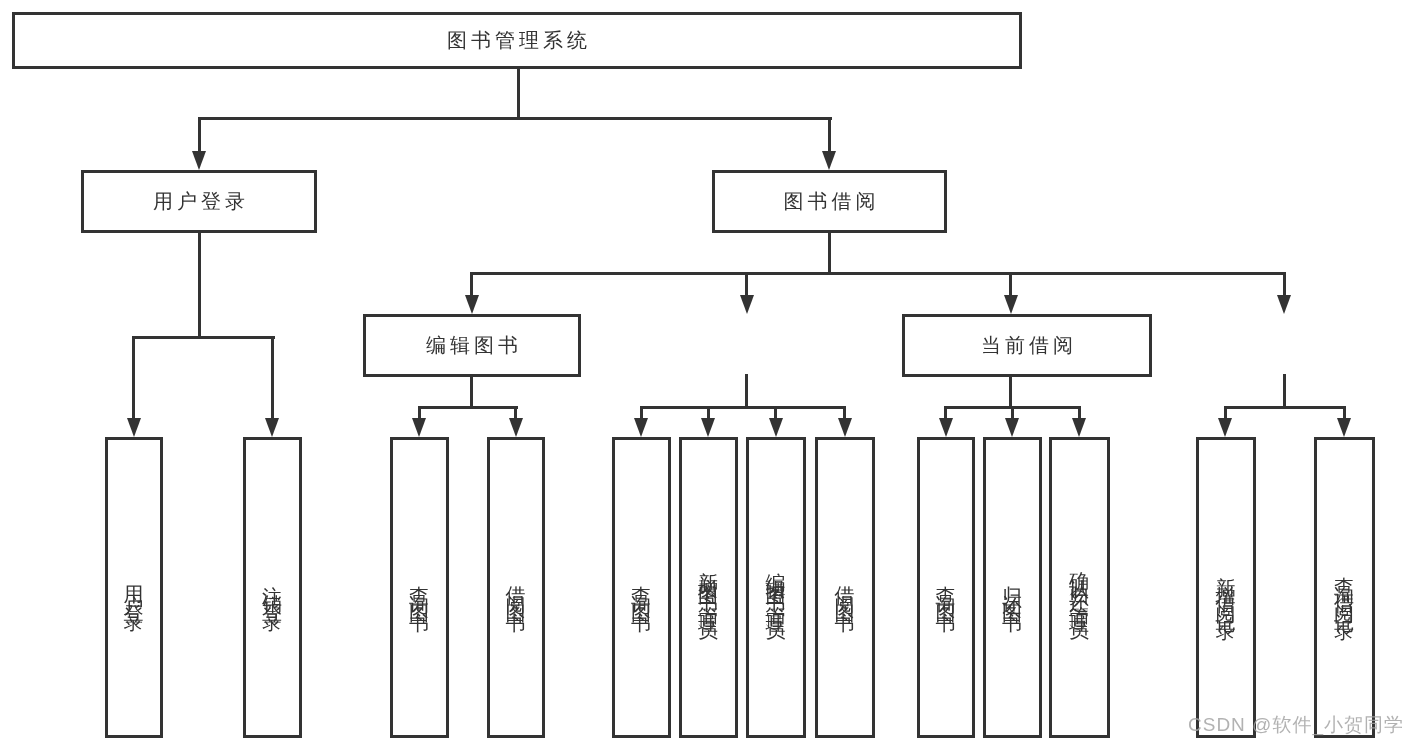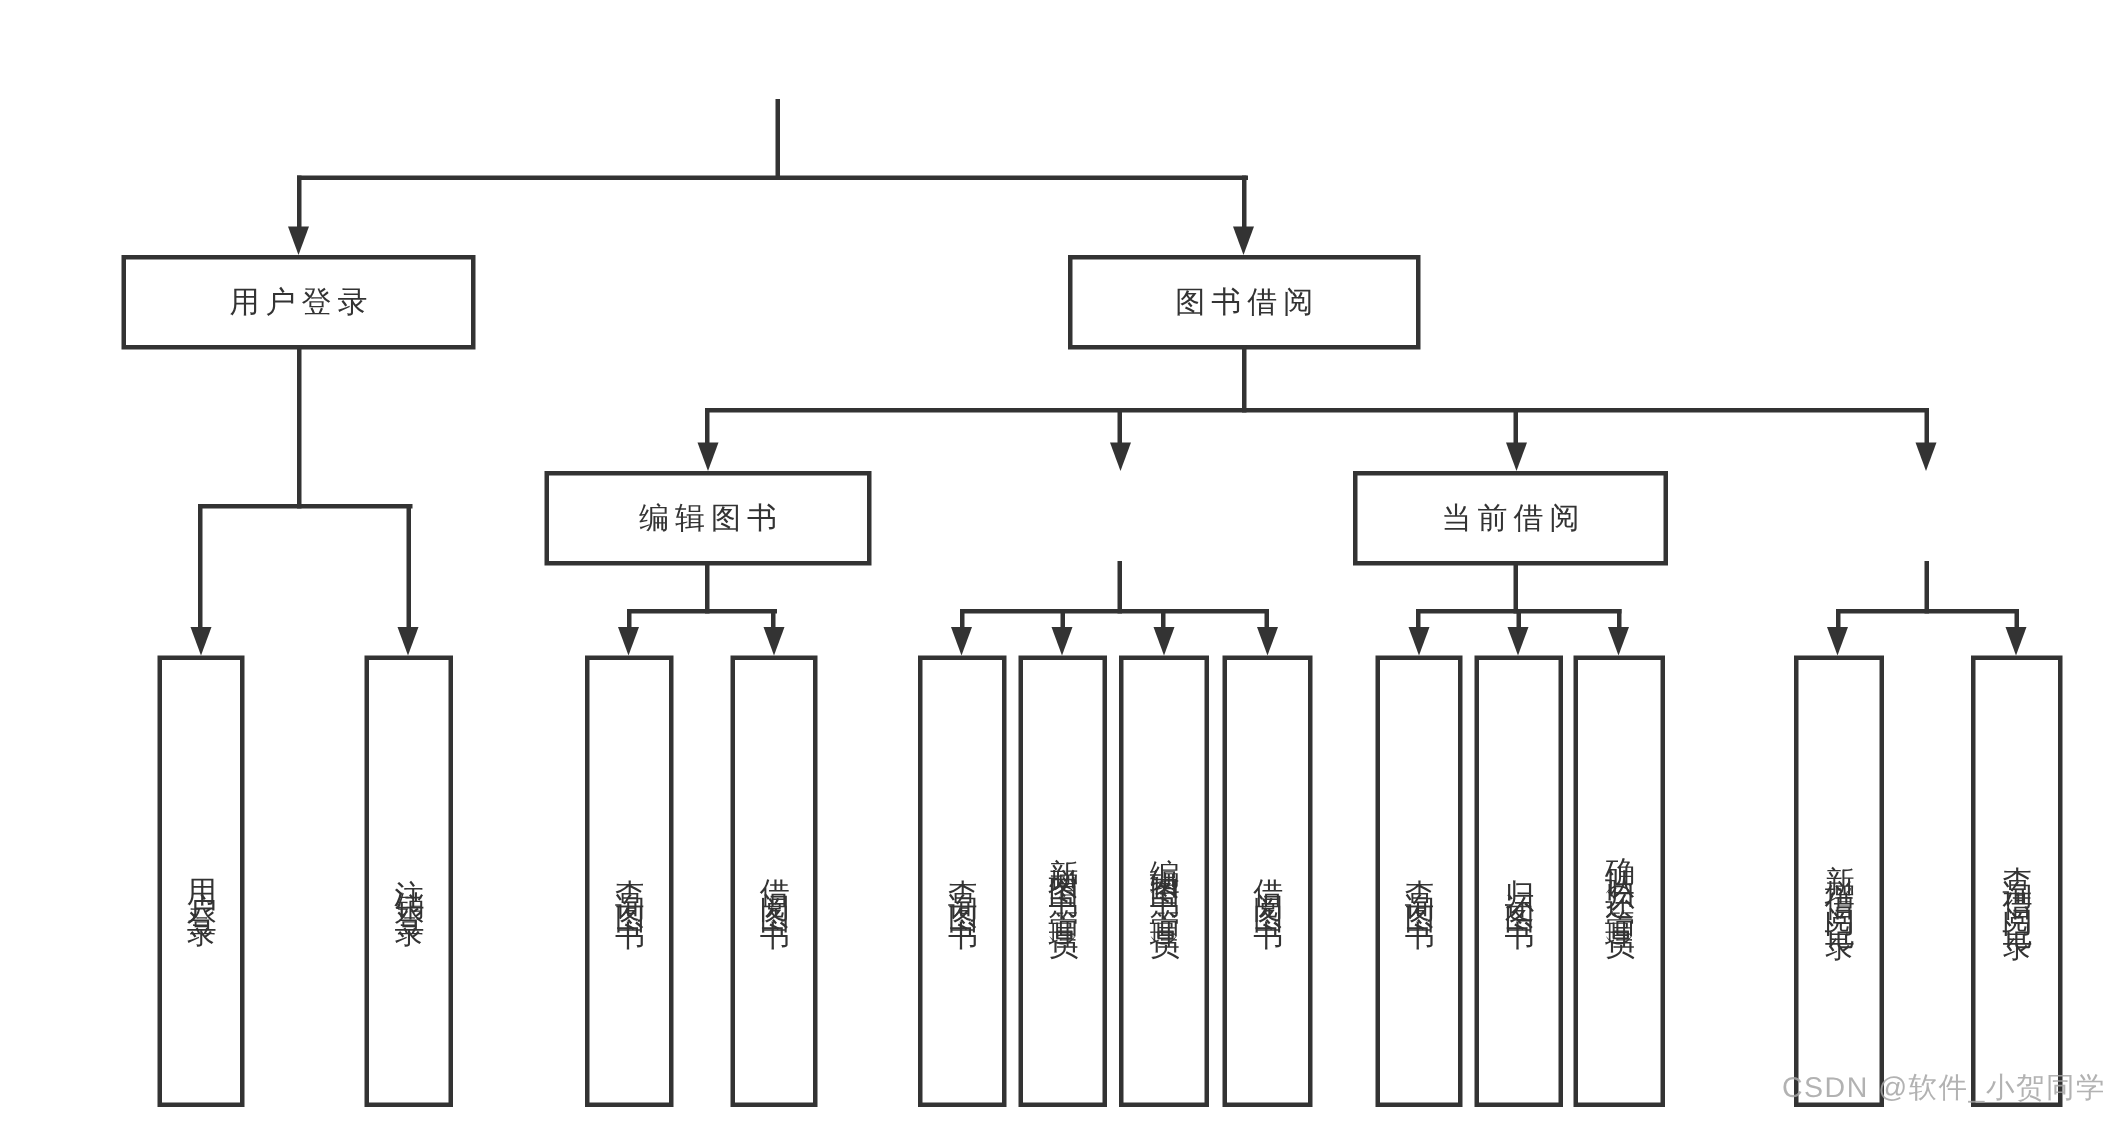--- a/index.html
+++ b/index.html
@@ -58,32 +58,35 @@
     white-space: nowrap;
     z-index: 20;
     text-align: right;
   }
 </style>
 </head>
 <body>
 
 <div class="canvas">
 
+  <div class="box" style="left:12px; top:12px; width:1010px; height:57px;">
+    <span class="hlabel">图书管理系统</span>
+  </div>
 
   <div class="box" style="left:81px; top:170px; width:236px; height:63px;">
     <span class="hlabel">用户登录</span>
   </div>
   <div class="box" style="left:712px; top:170px; width:235px; height:63px;">
     <span class="hlabel">图书借阅</span>
   </div>
 
   <div class="box" style="left:363px; top:314px; width:218px; height:63px;">
     <span class="hlabel">编辑图书</span>
   </div>
-  <div class="box" style="left:902px; top:314px; width:210px; height:63px;">
+  <div class="box" style="left:902px; top:314px; width:250px; height:63px;">
     <span class="hlabel">当前借阅</span>
   </div>
 
   <div class="box" style="left:105px; top:437px; width:58px; height:301px;">
     <span class="vlabel">用户登录</span>
   </div>
   <div class="box" style="left:243px; top:437px; width:59px; height:301px;">
     <span class="vlabel">注销登录</span>
   </div>
   <div class="box" style="left:390px; top:437px; width:59px; height:301px;">

